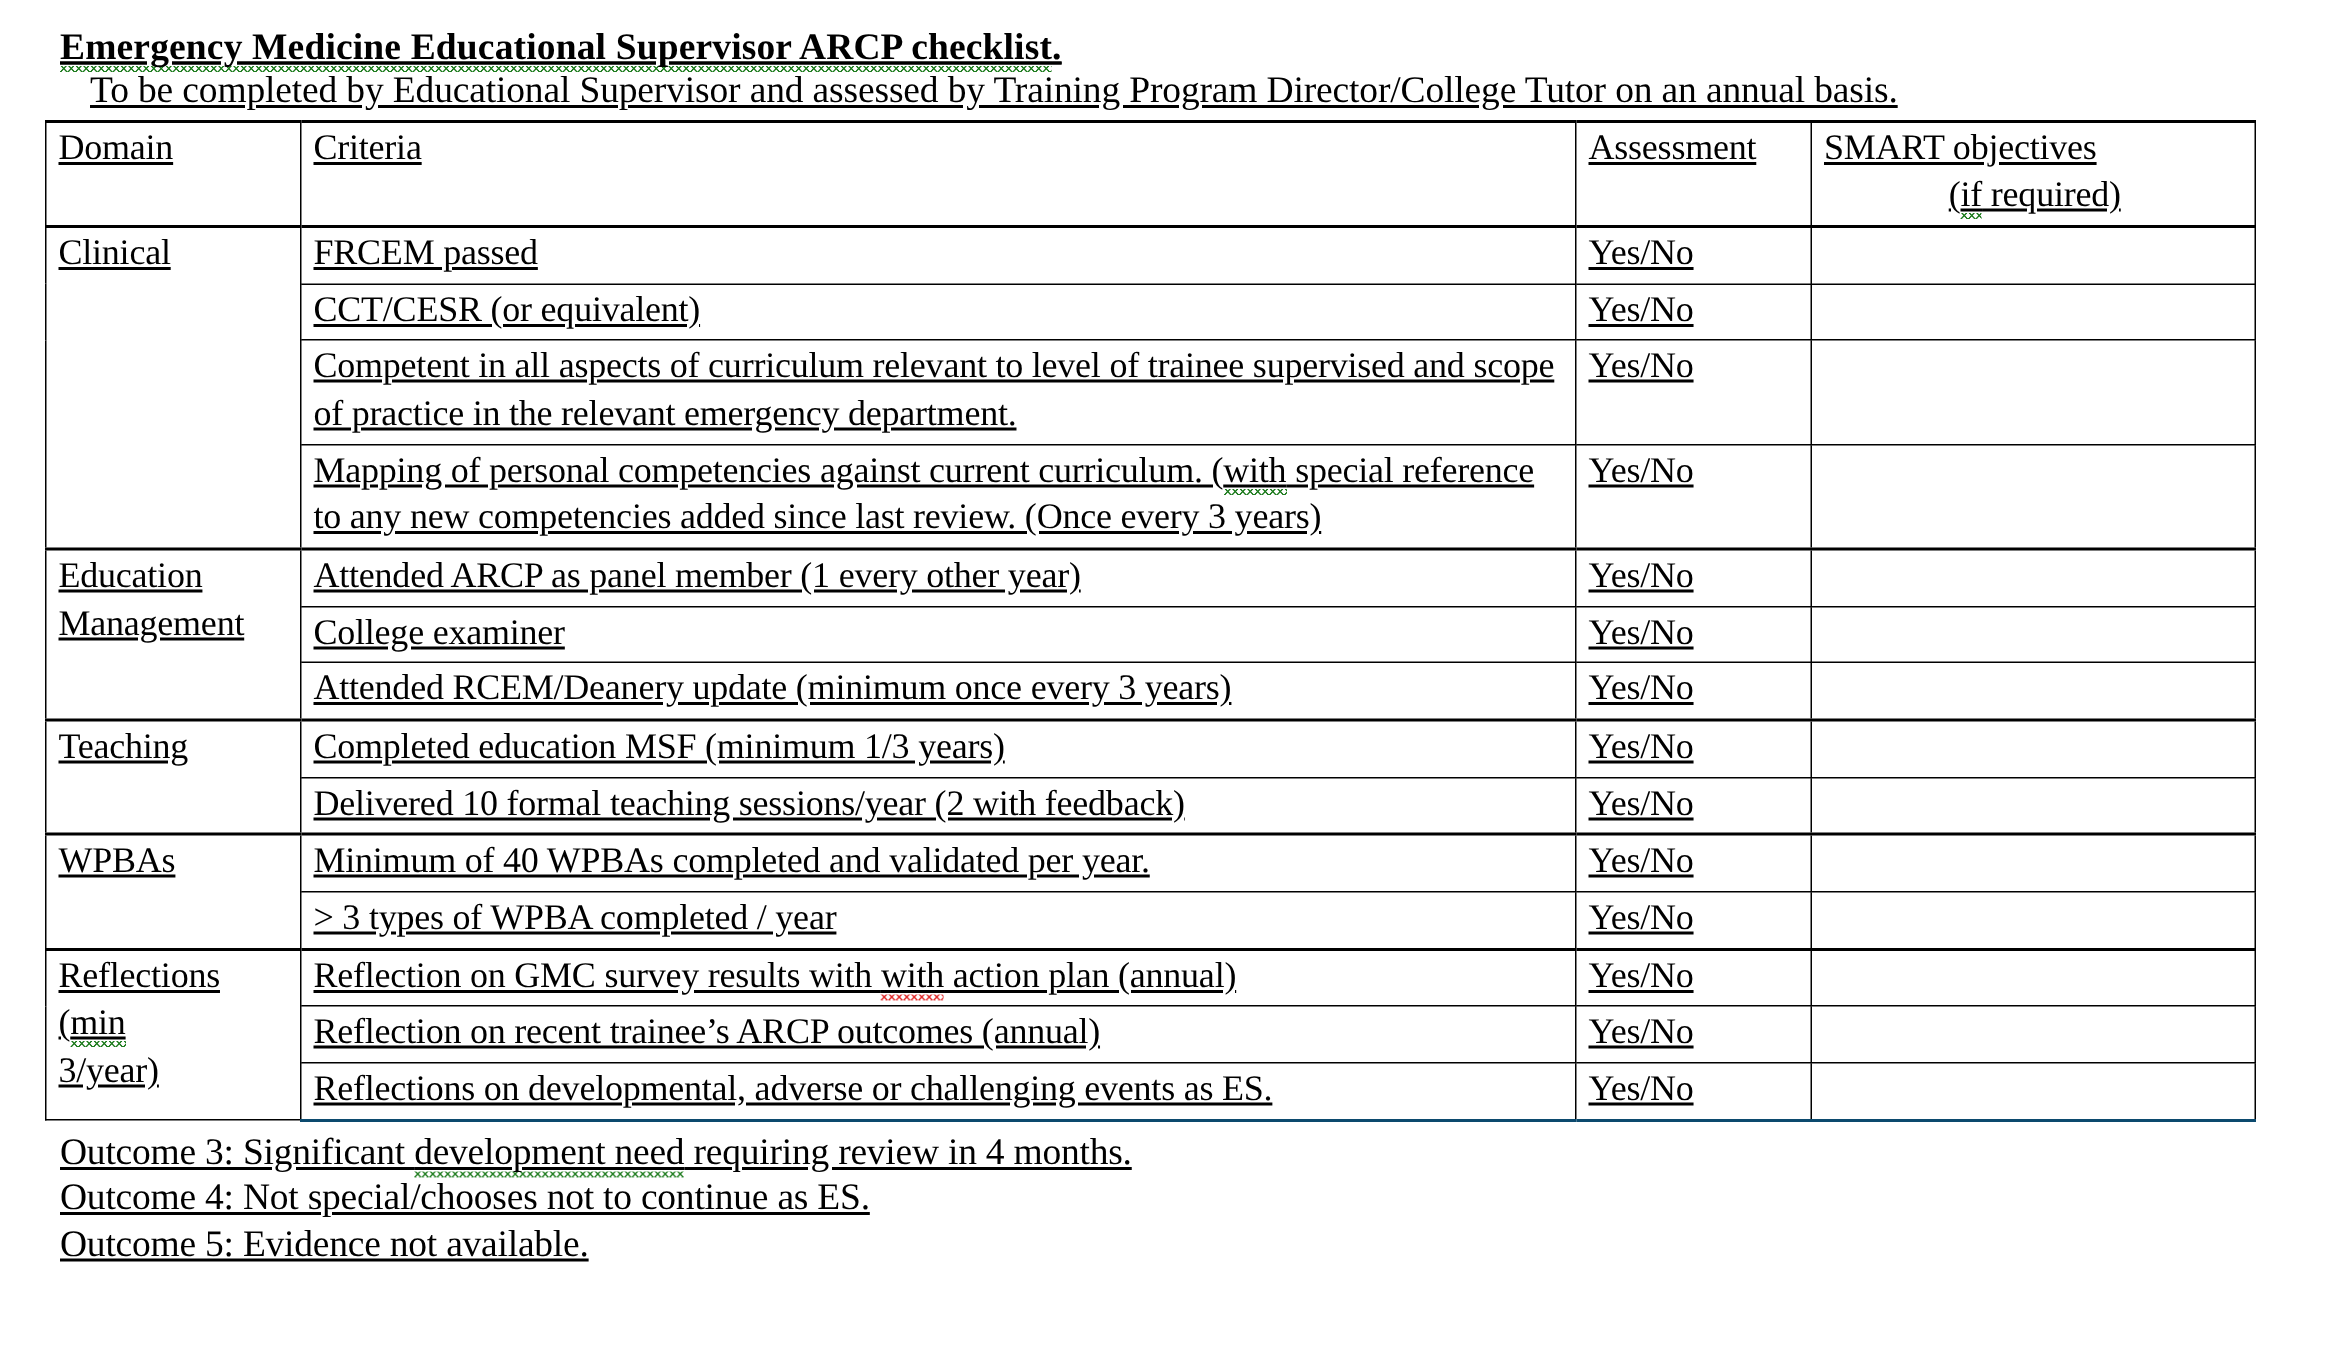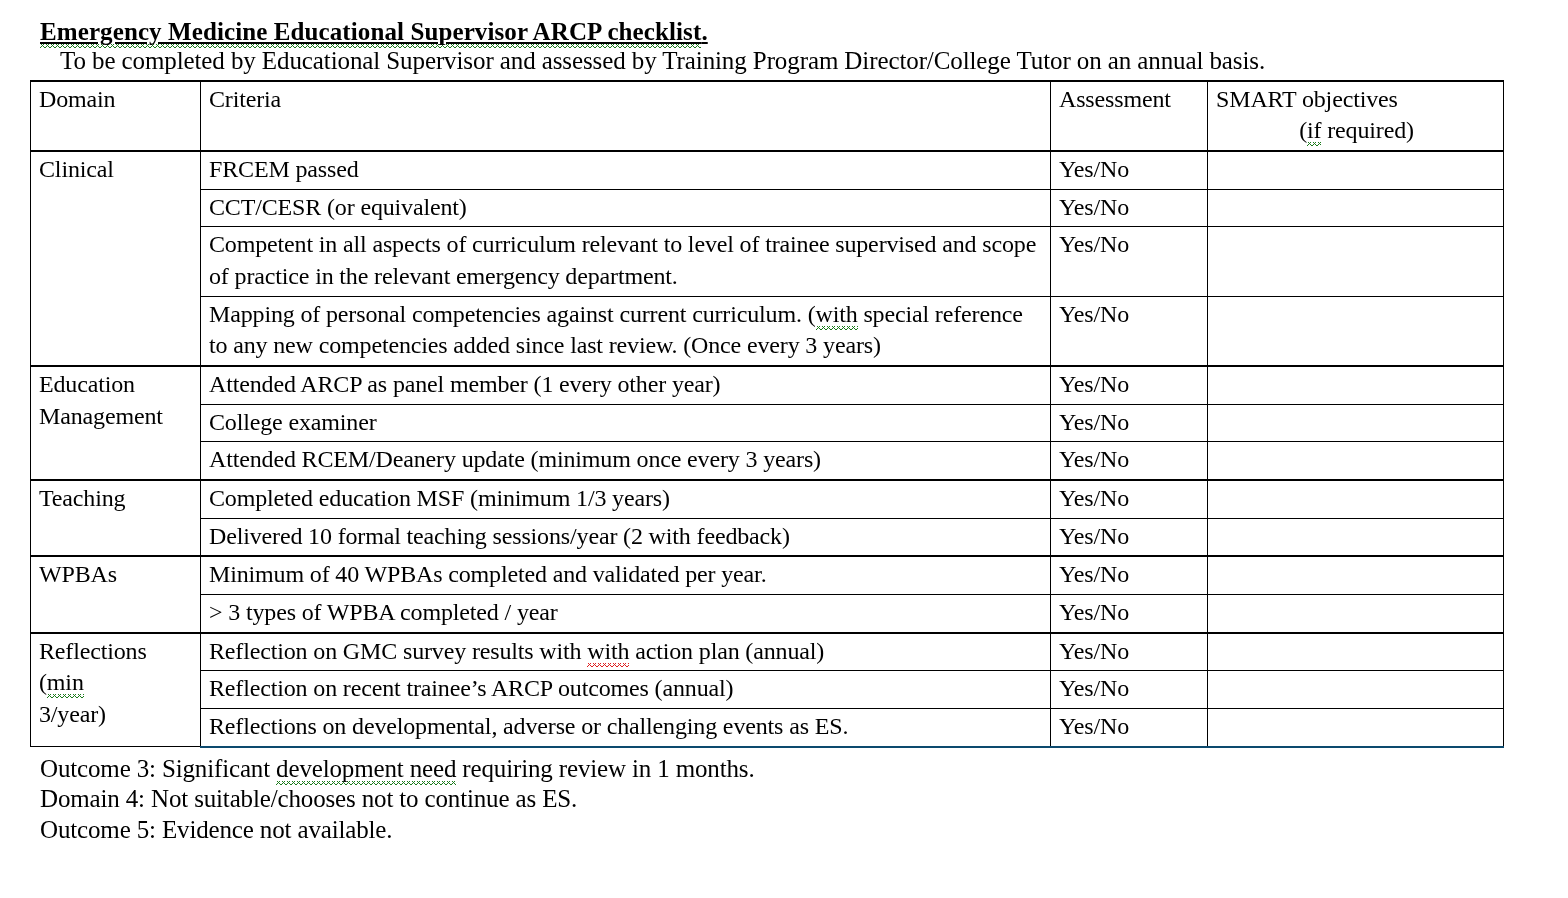--- a/index.html
+++ b/index.html
@@ -13,20 +13,21 @@
     font-family: "Liberation Serif", "DejaVu Serif", serif;
     color: #000000;
     overflow: hidden;
   }
   .page {
     position: relative;
     width: 1568px;
     height: 898px;
     box-sizing: border-box;
     padding: 18px 0 0 0;
+    text-decoration: underline;
   }
 
   
   .sq-green {
     background-repeat: repeat-x;
     background-position: 0 100%;
     background-size: 5px 4px;
     background-image:
       linear-gradient(45deg, transparent 45%, #1b7a1b 45%, #1b7a1b 62%, transparent 62%),
       linear-gradient(-45deg, transparent 45%, #1b7a1b 45%, #1b7a1b 62%, transparent 62%);
@@ -221,19 +222,19 @@
       <tr>
         <td>Reflections on developmental, adverse or challenging events as ES.</td>
         <td class="assess-cell">Yes/No</td>
         <td class="smart-cell"></td>
       </tr>
 
     </tbody>
   </table>
 
   <div class="outcomes">
-    <div class="outcome-line"><span>Outcome 3: Significant </span><span class="sq-green">development need</span><span> requiring review in 1 months.</span></div>
-    <div class="outcome-line"><span>Domain 4: Not suitable/chooses not to continue as ES.</span></div>
+    <div class="outcome-line"><span>Outcome 3: Significant </span><span class="sq-green">development need</span><span> requiring review in 4 months.</span></div>
+    <div class="outcome-line"><span>Outcome 4: Not special/chooses not to continue as ES.</span></div>
     <div class="outcome-line"><span>Outcome 5: Evidence not available.</span></div>
 
   </div>
 
 </div>
 
 </body></html>

